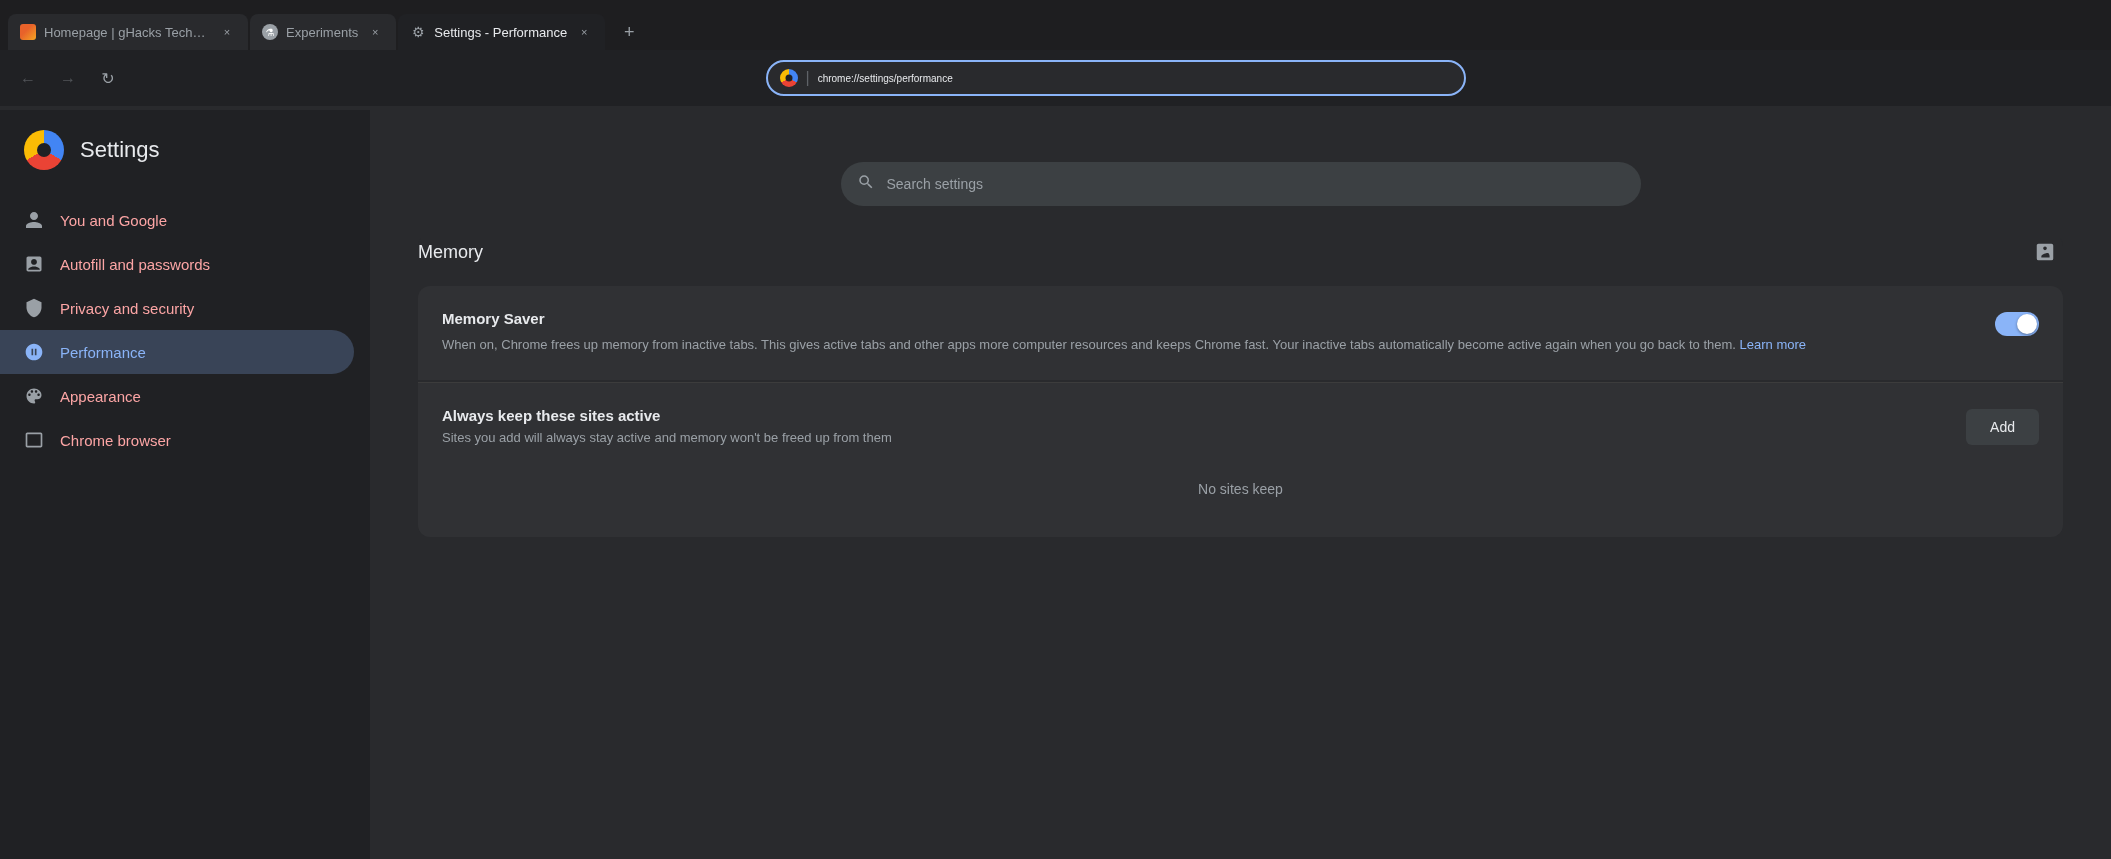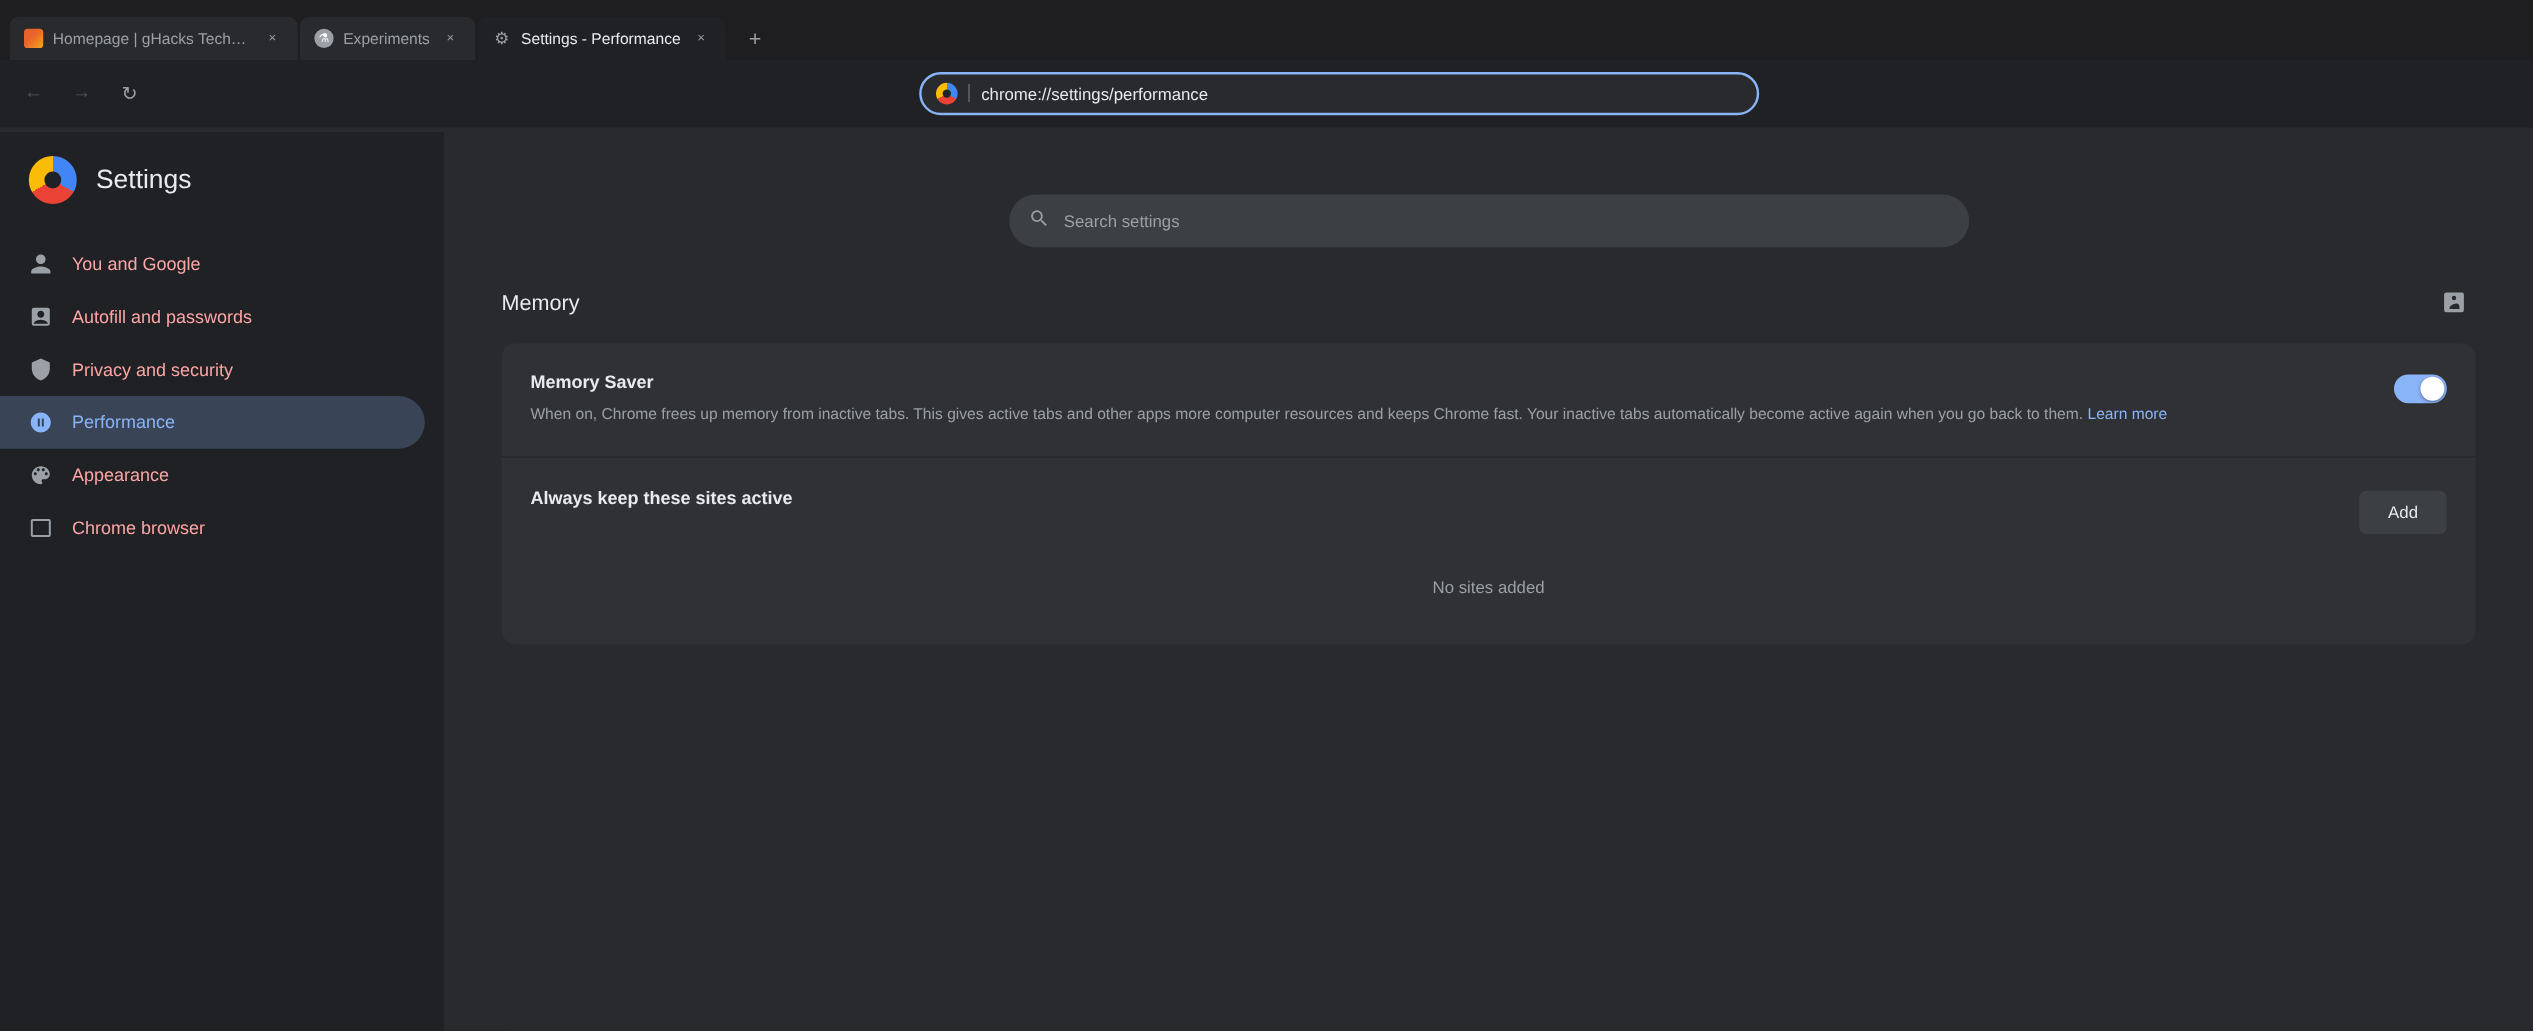--- a/index.html
+++ b/index.html
@@ -176,21 +176,21 @@
       background: #202124;
     }
 
     .url-separator {
       color: #5f6368;
       font-size: 16px;
     }
 
     .url-text {
       color: #e8eaed;
-      font-size: 14px;
+      font-size: 10px;
       flex: 1;
     }
 
     
     .main-layout {
       display: flex;
       height: calc(859px - 110px);
     }
 
     
@@ -624,24 +624,25 @@
           </div>
         </div>
       </div>
 
       <hr class="card-divider">
 
       <div class="always-active-card">
         <div class="always-active-row">
           <div class="always-active-content">
             <div class="always-active-title">Always keep these sites active</div>
+            <div class="always-active-desc">Sites you add will always stay active and memory won't be freed up from them</div>
           </div>
           <button class="add-button">Add</button>
         </div>
 
-        <div class="no-sites">No sites added</div>
+        <div class="no-sites">No sites keep</div>
       </div>
 
     </div>
 
   </div>
 
 </div>
 
 </body></html>

